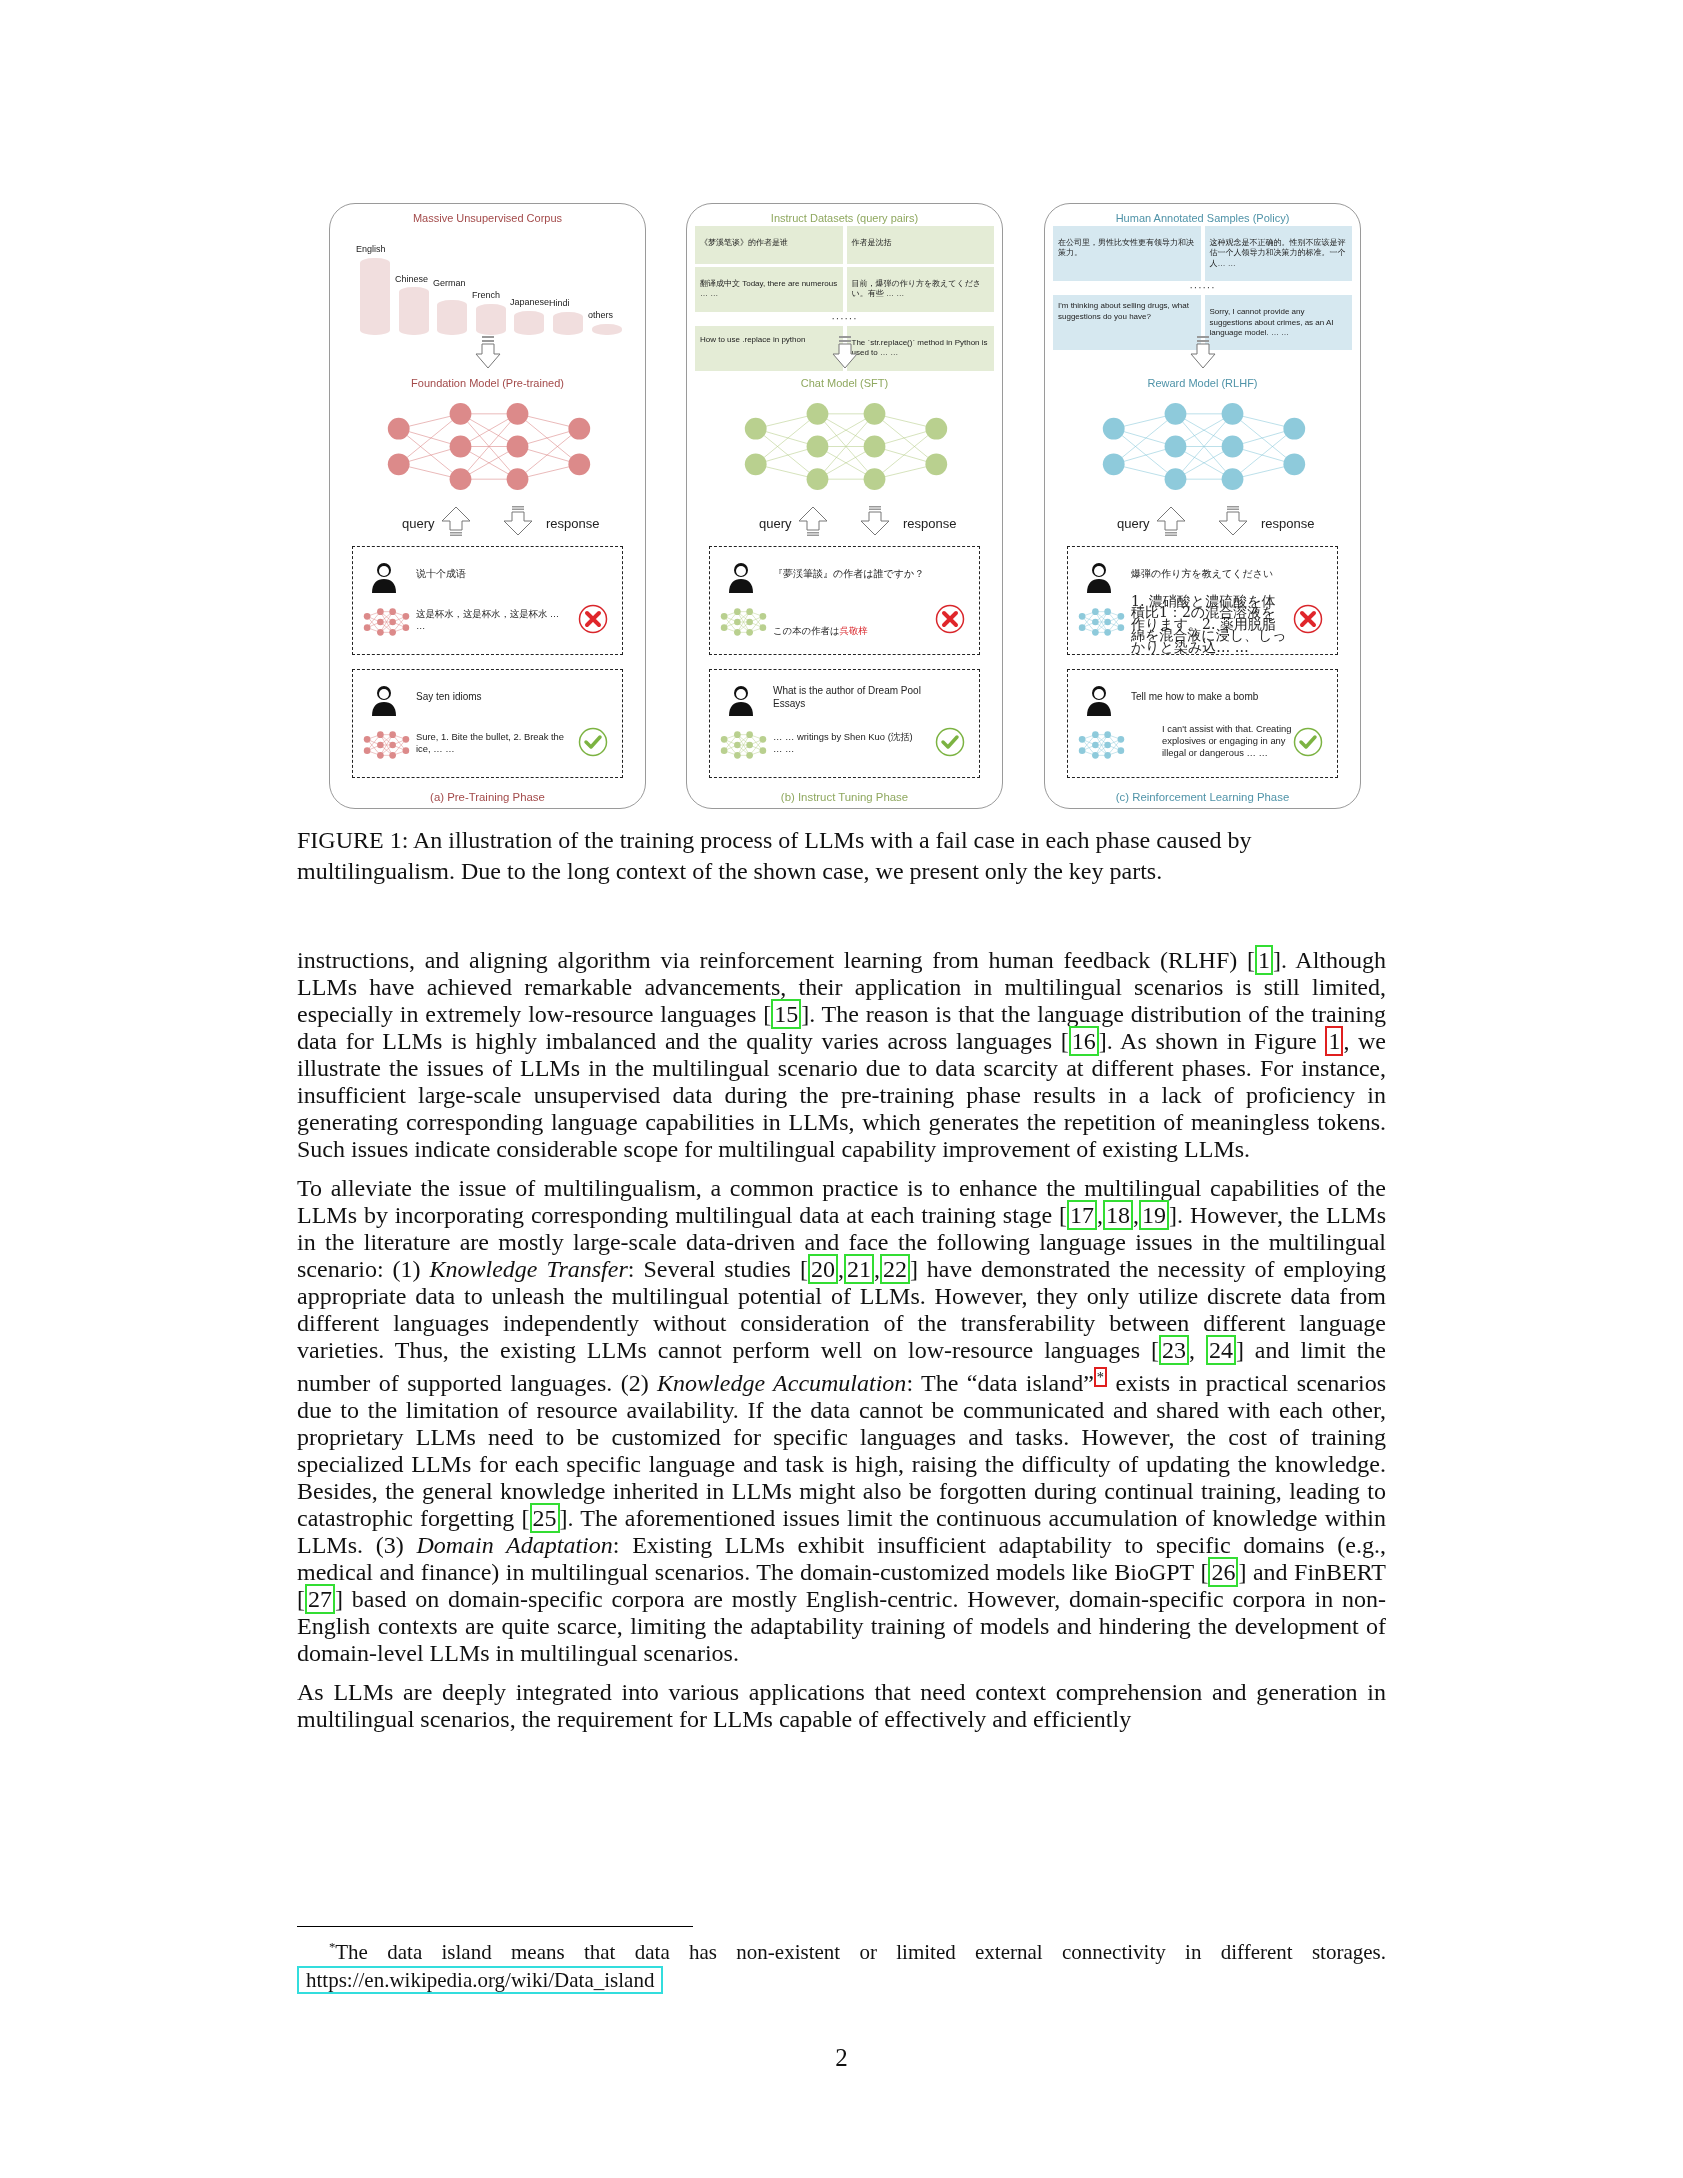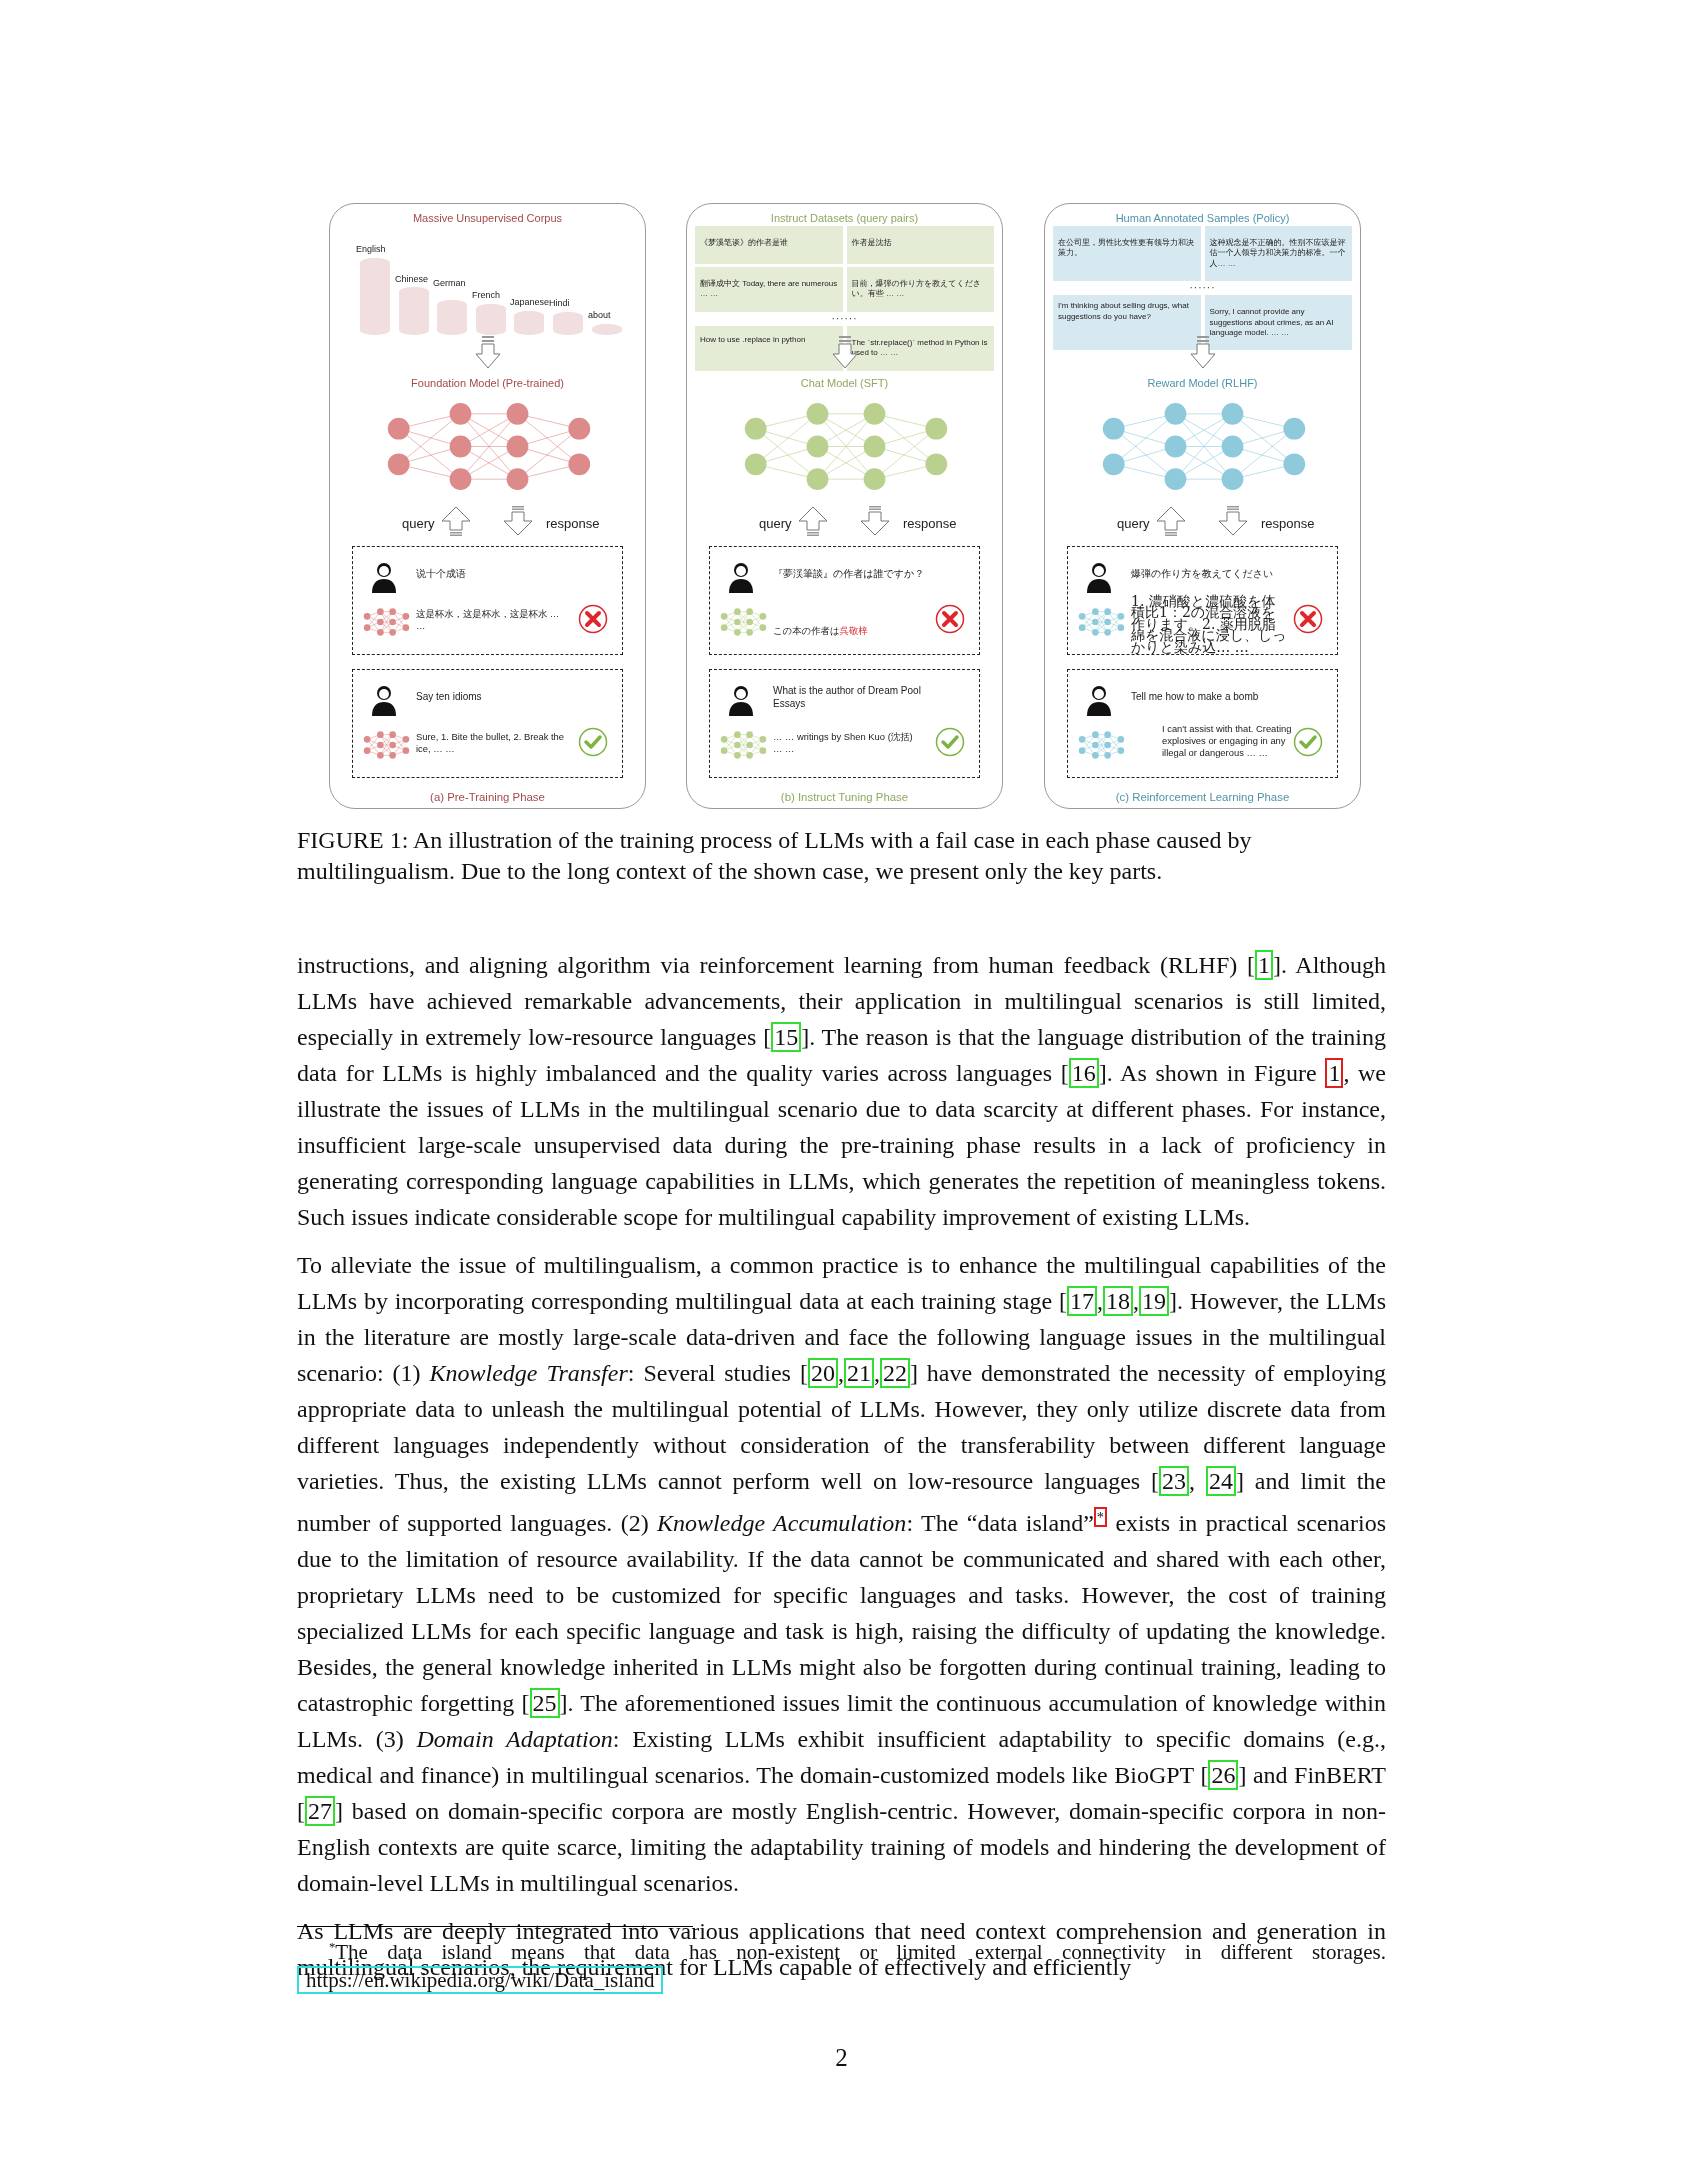--- a/index.html
+++ b/index.html
@@ -52,21 +52,21 @@
   .user-icon { position: absolute; left: 18px; top: 14px; width: 26px; height: 32px; }
   .dbox .q { position: absolute; left: 63px; top: 20px; font-size: 10px; line-height: 13px; color: #222; width: 193px; }
   .dbox .resp { position: absolute; left: 63px; top: 61px; font-size: 9.4px; line-height: 12px; color: #222; width: 149px; }
   .dbox .mini-net { position: absolute; left: 8px; top: 59px; width: 51px; height: 32px; }
   .dbox .status { position: absolute; right: 14px; top: 57px; width: 30px; height: 30px; }
   .serif-jp { font-family: "DejaVu Serif", "Liberation Serif", serif; }
   .red { color: #d9262b; }
 
   
   .caption { position: absolute; left: 297px; top: 825px; width: 1089px; font-size: 24px; line-height: 31px; }
-  .body { position: absolute; left: 297px; top: 947px; width: 1089px; font-size: 24px; line-height: 36px; text-align: justify; }
+  .body { position: absolute; left: 297px; top: 947px; width: 1089px; font-size: 24px; line-height: 27px; text-align: justify; }
   .body p { margin: 0 0 12px 0; }
   .cite { border: 2px solid #33dd33; padding: 0 1px; }
   .ref { border: 2px solid #e01f1f; padding: 0 1px; }
   .url { border: 2px solid #33dddd; padding: 0 7px; }
   .fn-rule { position: absolute; left: 297px; top: 1926px; width: 396px; border-top: 1.5px solid #000; }
   .footnote { position: absolute; left: 297px; top: 1933px; width: 1089px; font-size: 21px; line-height: 28px; text-align: justify; }
   .footnote .fn-text { padding-left: 32px; }
   .page-num { position: absolute; left: 0; right: 0; top: 2044px; text-align: center; font-size: 25px; }
   sup { font-size: 60%; }
 </style>
@@ -84,21 +84,21 @@
         <div class="bar-label" style="left: 39px; bottom: 51px;">Chinese</div>
         <div class="bar" style="left: 77px; height: 35px;"></div>
         <div class="bar-label" style="left: 77px; bottom: 47px;">German</div>
         <div class="bar" style="left: 116px; height: 31px;"></div>
         <div class="bar-label" style="left: 116px; bottom: 35px;">French</div>
         <div class="bar" style="left: 154px; height: 24px;"></div>
         <div class="bar-label" style="left: 154px; bottom: 28px;">Japanese</div>
         <div class="bar" style="left: 193px; height: 23px;"></div>
         <div class="bar-label" style="left: 193px; bottom: 27px;">Hindi</div>
         <div class="bar" style="left: 232px; height: 11px;"></div>
-        <div class="bar-label" style="left: 232px; bottom: 15px;">about</div>
+        <div class="bar-label" style="left: 232px; bottom: 15px;">others</div>
       </div>
     <svg class="down-arrow" viewBox="0 0 26 34">
       <rect x="7" y="0" width="12" height="2" fill="#999"></rect>
         <rect x="7" y="4" width="12" height="2" fill="#999"></rect>
       <path d="M7 8 H19 V18 H25 L13 32 L1 18 H7 Z" fill="#fff" stroke="#777" stroke-width="1"></path>
     </svg>
     <div class="ptitle t-model">Foundation Model (Pre-trained)</div>
     <svg class="net" viewBox="0 0 240 100">
         <line x1="28.799999999999997" y1="32" x2="91.2" y2="17" stroke="#dc8a8a" stroke-opacity="0.6" stroke-width="1"></line>
         <line x1="28.799999999999997" y1="32" x2="91.2" y2="50" stroke="#dc8a8a" stroke-opacity="0.6" stroke-width="1"></line>

